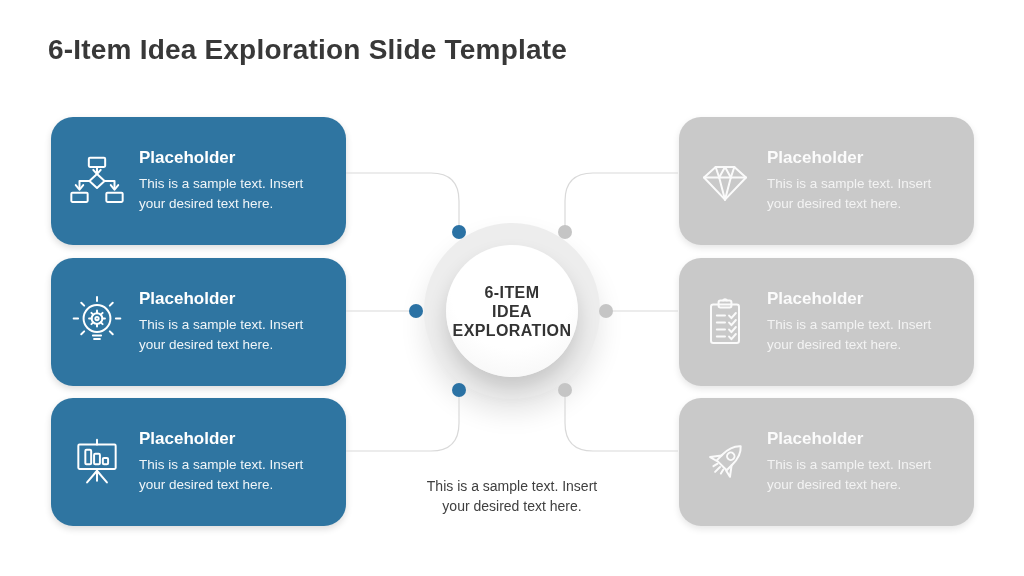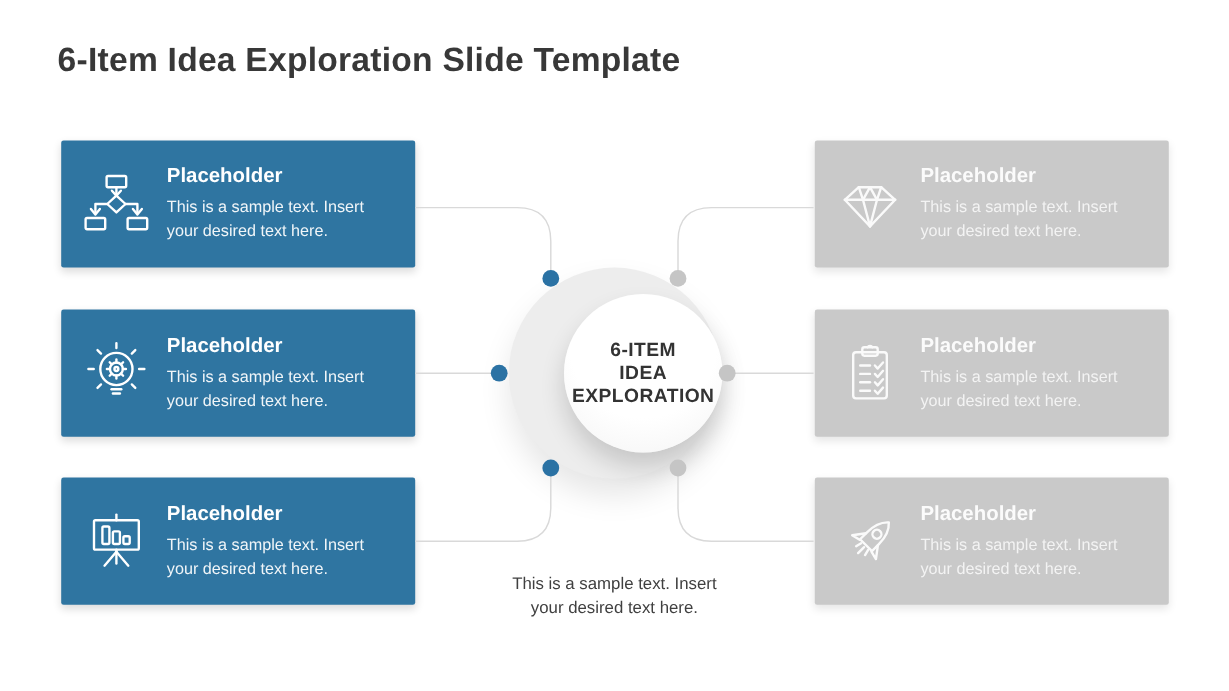--- a/index.html
+++ b/index.html
@@ -21,21 +21,21 @@
     background:var(--background);
     font-family:"Liberation Sans", sans-serif;
   }
   .slide-title{
     position:absolute;left:48px;top:34px;
     font-size:28px;font-weight:600;letter-spacing:.2px;
     color:var(--title-text);
   }
   
   .card{
-    position:absolute;width:295px;height:106px;border-radius:2px;
+    position:absolute;width:295px;height:128px;border-radius:22px;
     display:flex;align-items:center;
   }
   .card.blue{left:51px;background:var(--card-blue);box-shadow:0 3px 7px rgba(0,0,0,.14);}
   .card.gray{left:679px;background:var(--card-gray);box-shadow:0 3px 7px rgba(0,0,0,.10);}
   .row1{top:117px;} .row2{top:258px;} .row3{top:398px;}
   .icon-box{
     flex:0 0 60px;margin-left:16px;display:flex;align-items:center;justify-content:center;
   }
   .icon-box svg{width:56px;height:56px;stroke:#ffffff;fill:none;
     stroke-width:1.7;stroke-linecap:round;stroke-linejoin:round;}
@@ -47,21 +47,21 @@
   .card.gray .card-body{color:rgba(255,255,255,.78);}
   
   .circle-outer{
     position:absolute;left:424px;top:223px;width:176px;height:176px;border-radius:50%;
     background:#ededed;box-shadow:0 14px 26px rgba(0,0,0,.10);z-index:2;
   }
   .circle-inner{
     position:absolute;left:22px;top:22px;width:132px;height:132px;border-radius:50%;
     background:radial-gradient(circle at 50% 32%,#ffffff 55%,#f3f3f3 100%);
     box-shadow:0 12px 20px rgba(0,0,0,.16);
-    display:flex;align-items:center;justify-content:center;margin-left:24px;
+    display:flex;align-items:center;justify-content:center;
   }
   .center-label{
     text-align:center;font-size:16px;font-weight:700;line-height:19px;
     letter-spacing:.4px;color:var(--center-text);
   }
   .center-label span{display:block;}
   
   .connectors{position:absolute;left:0;top:0;z-index:3;pointer-events:none;}
   .connector-line{stroke:var(--connector-gray);stroke-width:1.2;fill:none;}
   .dot-blue{fill:var(--dot-blue);}

